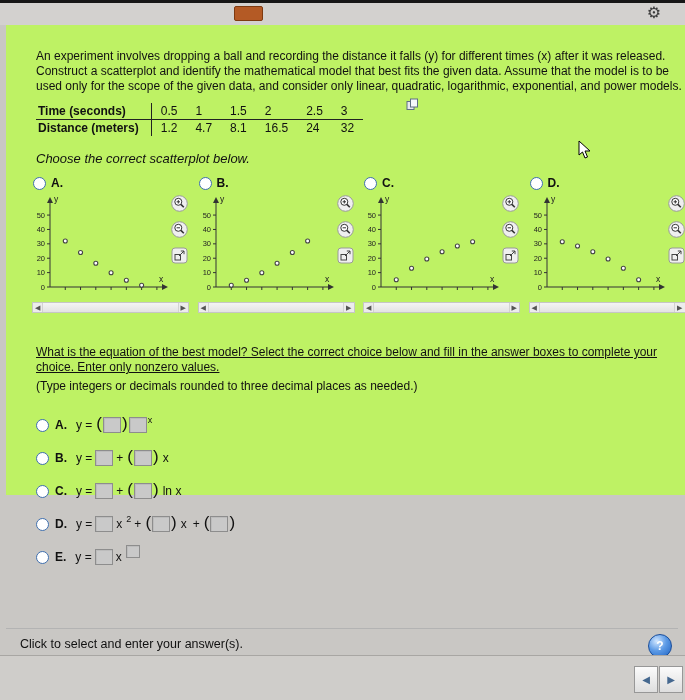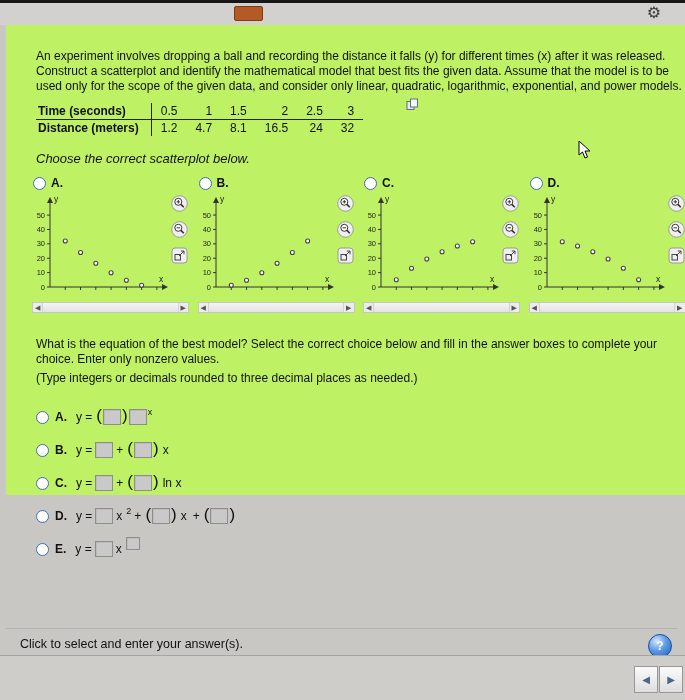--- a/index.html
+++ b/index.html
@@ -4,39 +4,39 @@
 <style>
   html,body{margin:0;padding:0;}
   body{width:685px;height:700px;background:#c9c7c4;font-family:"Liberation Sans",sans-serif;position:relative;overflow:hidden;color:#111;}
   .top-strip{position:absolute;top:0;left:0;width:685px;height:3px;background:#161616;}
   .toolbar{position:absolute;top:3px;left:0;width:685px;height:22px;background:#d3d1cf;}
   .orange-chip{position:absolute;left:234px;top:3px;width:27px;height:13px;background:#b45a25;border:1px solid #7e3a10;border-radius:2px;}
   .gear{position:absolute;right:24px;top:0;font-size:16px;color:#3c3c3c;}
   .content{position:absolute;left:6px;top:25px;width:672px;height:470px;background:#bef264;padding-left:16px;}
   .intro{margin:24px 8px 0 14px;font-size:12px;line-height:15px;}
   .data-table{border-collapse:collapse;margin:9px 0 0 14px;font-size:12px;}
-  .data-table td{padding:1px 9px;text-align:right;}
+  .data-table td{padding:1px 9px;text-align:left;}
   .data-table td.lbl{font-weight:bold;text-align:left;border-right:1.5px solid #222;padding-left:2px;padding-right:12px;margin-left:10px;}
   .data-table tr.first td{border-bottom:1.5px solid #222;}
   .copy-icon{position:absolute;left:400px;top:72px;}
   .prompt{margin:15px 8px 0 14px;font-size:13px;font-style:italic;}
   .plots{display:flex;margin:9px 2px 0 8px;}
   .plot-panel{width:166px;}
   .opt-head{display:flex;align-items:center;gap:5px;margin-left:3px;height:16px;}
   .radio{width:11px;height:11px;border:1px solid #3f6fae;border-radius:50%;background:#fff;display:inline-block;flex:0 0 auto;}
   .opt-letter{font-weight:bold;font-size:12px;color:#111;}
   .plot-row{display:flex;margin-top:2px;}
   svg.plot{width:140px;height:106px;flex:0 0 auto;}
   svg.plot text{font-family:"Liberation Sans",sans-serif;}
   .plot-tools{display:flex;flex-direction:column;gap:9px;margin-left:1px;padding-top:2px;}
   .tool{width:17px;height:17px;cursor:pointer;}
   .hscroll{display:flex;align-items:center;height:11px;margin:3px 0 0 2px;background:#ececec;border:1px solid #c6c6c6;width:157px;box-sizing:border-box;}
   .hscroll .arr{font-size:7px;color:#555;padding:0 2px;line-height:9px;}
   .hscroll .track{flex:1;height:100%;background:linear-gradient(#f4f4f4,#e3e3e3);border-left:1px solid #d2d2d2;border-right:1px solid #d2d2d2;}
-  .q2{margin:24px 10px 0 14px;font-size:12px;line-height:15px;}
+  .q2{margin:32px 10px 0 14px;font-size:12px;line-height:15px;text-decoration:underline;}
   .note{margin:4px 10px 10px 14px;font-size:12px;}
   .eq-list{margin:20px 0 0 14px;}
   .eq-row{display:flex;align-items:center;margin-bottom:9px;gap:6px;height:24px;}
   .eq{display:inline-flex;align-items:center;font-size:12px;}
   .eq-text{margin:0 3px;}
   .eq-paren{font-size:17px;font-weight:400;margin:0 1px;position:relative;top:-1px;}
   .eq-box{width:16px;height:14px;background:#c9c9c9;border:1px solid #8d8d8d;box-shadow:inset 1px 1px 0 #bcbcbc;display:inline-block;cursor:text;}
   .eq-box.small{width:12px;height:11px;}
   .sup{position:relative;top:-5px;font-size:9px;margin-left:1px;display:inline-block;}
   .answer-footer{position:absolute;left:0;top:603px;width:672px;border-top:1px solid #b3b3b3;}

